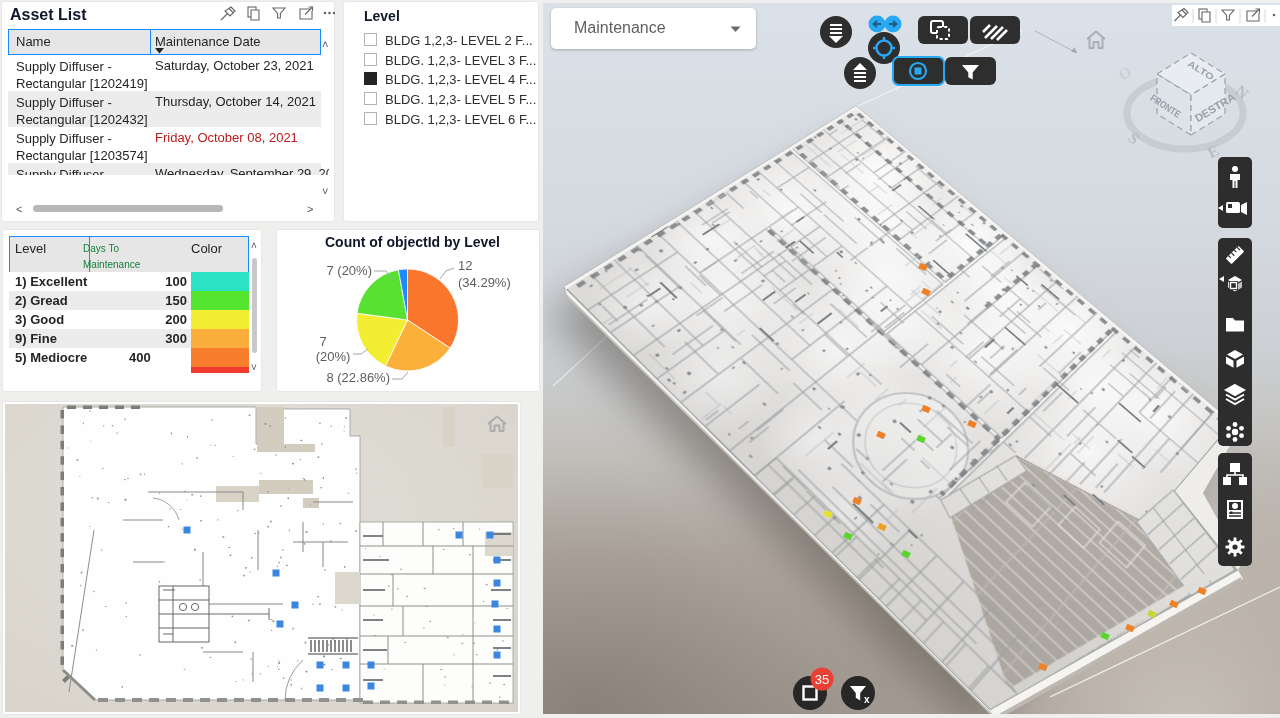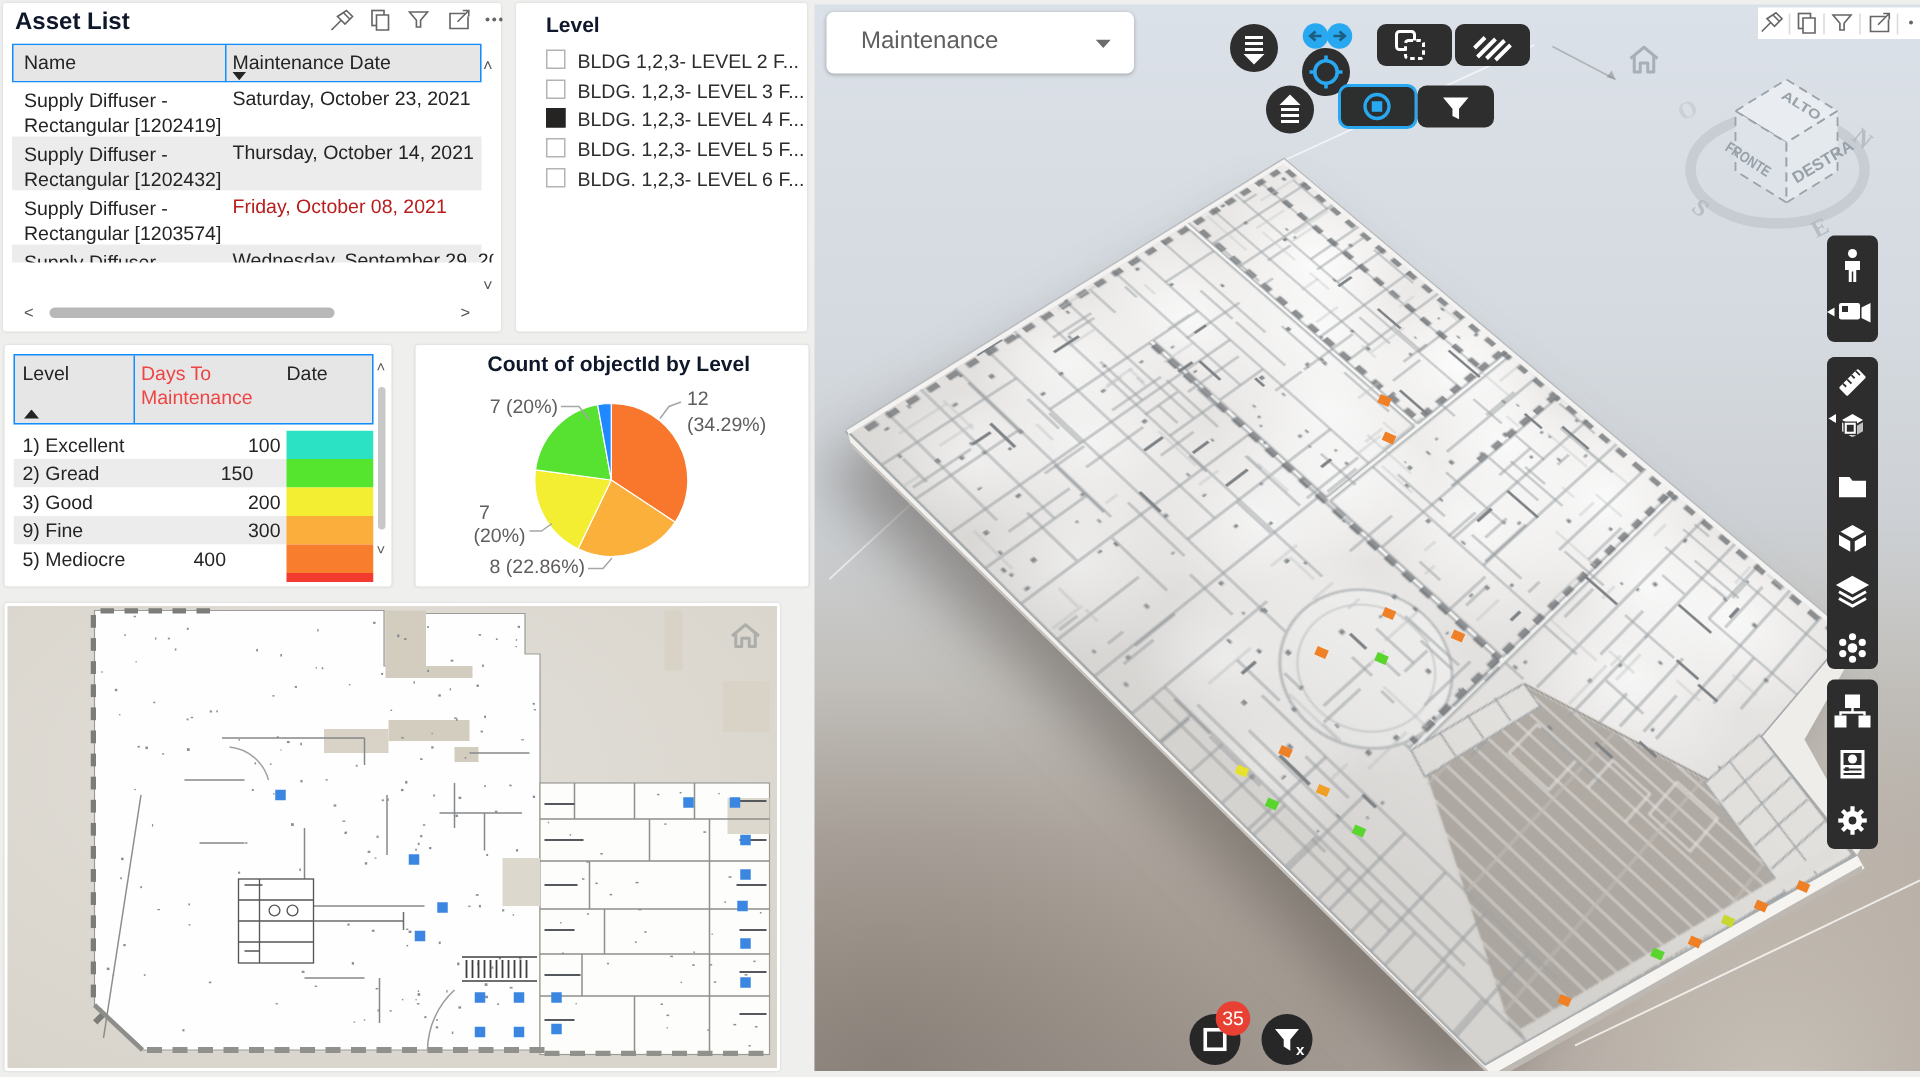--- a/index.html
+++ b/index.html
@@ -67,36 +67,36 @@
     <div><span style="display:inline-block;width:11px;height:11px;border:1px solid #252423;background:#252423;margin-right:8px;vertical-align:-1px;"></span>BLDG. 1,2,3- LEVEL 4 F...</div>
     <div><span style="display:inline-block;width:11px;height:11px;border:1px solid #b3b3b3;background:#fff;margin-right:8px;vertical-align:-1px;"></span>BLDG. 1,2,3- LEVEL 5 F...</div>
     <div><span style="display:inline-block;width:11px;height:11px;border:1px solid #b3b3b3;background:#fff;margin-right:8px;vertical-align:-1px;"></span>BLDG. 1,2,3- LEVEL 6 F...</div>
   </div>
 </div>
 
 <div class="card" id="daysCard" style="left:3px;top:230px;width:258px;height:161px;">
   <div style="position:absolute;left:6px;top:6px;width:240px;height:47px;background:#e6e6e6;border:1px solid #118DFF;box-sizing:border-box;"></div>
   <div style="position:absolute;left:86px;top:7px;width:1px;height:45px;background:#118DFF;"></div>
   <div style="position:absolute;left:12px;top:11px;font-size:13px;color:#252423;">Level</div>
-  <div style="position:absolute;left:91px;top:11px;font-size:13px;color:#ef4444;line-height:16px;">Days To<br>Maintenance</div>
-  <div style="position:absolute;left:188px;top:11px;font-size:13px;color:#252423;">Date</div>
+  <div style="position:absolute;left:80px;top:11px;font-size:10px;color:#15803d;line-height:16px;">Days To<br>Maintenance</div>
+  <div style="position:absolute;left:188px;top:11px;font-size:13px;color:#252423;">Color</div>
   <svg style="position:absolute;left:13px;top:43px;" width="10" height="7">
       <path d="M5 0 L10 6 H0 z" fill="#252423"></path>
     </svg>
 
-  <div style="position:absolute;left:6px;top:57px;width:240px;height:101px;overflow:hidden;font-size:13px;color:#252423;">
+  <div style="position:absolute;left:6px;top:42px;width:240px;height:101px;overflow:hidden;font-size:13px;color:#252423;font-weight:bold;">
     <div style="position:absolute;left:0;top:0;width:240px;height:19px;background:#fff;"></div>
     <div style="position:absolute;left:0;top:19px;width:240px;height:19px;background:#ececec;"></div>
     <div style="position:absolute;left:0;top:38px;width:240px;height:19px;background:#fff;"></div>
     <div style="position:absolute;left:0;top:57px;width:240px;height:19px;background:#ececec;"></div>
     <div style="position:absolute;left:0;top:76px;width:240px;height:19px;background:#fff;"></div>
     <div style="position:absolute;left:6px;top:2px;">1) Excellent</div>
       <div style="position:absolute;left:120px;top:2px;width:58px;text-align:right;">100</div>
     <div style="position:absolute;left:6px;top:21px;">2) Gread</div>
-      <div style="position:absolute;left:120px;top:21px;width:58px;text-align:center;">150</div>
+      <div style="position:absolute;left:120px;top:21px;width:58px;text-align:right;">150</div>
     <div style="position:absolute;left:6px;top:40px;">3) Good</div>
       <div style="position:absolute;left:120px;top:40px;width:58px;text-align:right;">200</div>
     <div style="position:absolute;left:6px;top:59px;">9) Fine</div>
       <div style="position:absolute;left:120px;top:59px;width:58px;text-align:right;">300</div>
     <div style="position:absolute;left:6px;top:78px;">5) Mediocre</div>
       <div style="position:absolute;left:120px;top:78px;width:58px;">400</div>
     <div style="position:absolute;left:182px;top:0;width:58px;height:19px;background:#2be3c4;"></div>
     <div style="position:absolute;left:182px;top:19px;width:58px;height:19px;background:#55e52f;"></div>
     <div style="position:absolute;left:182px;top:38px;width:58px;height:19px;background:#f4ee33;"></div>
     <div style="position:absolute;left:182px;top:57px;width:58px;height:19px;background:#fbae3c;"></div>

